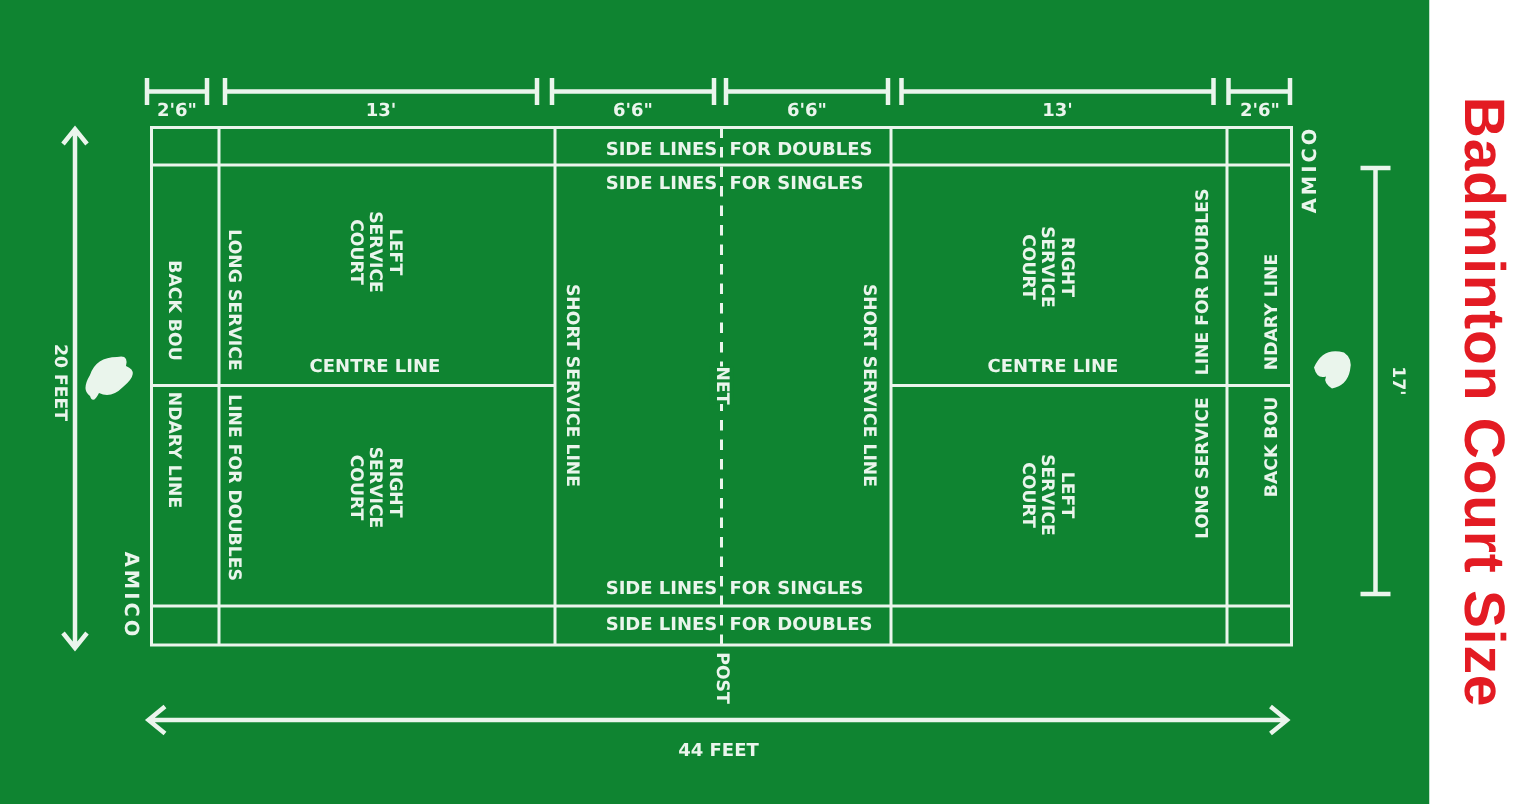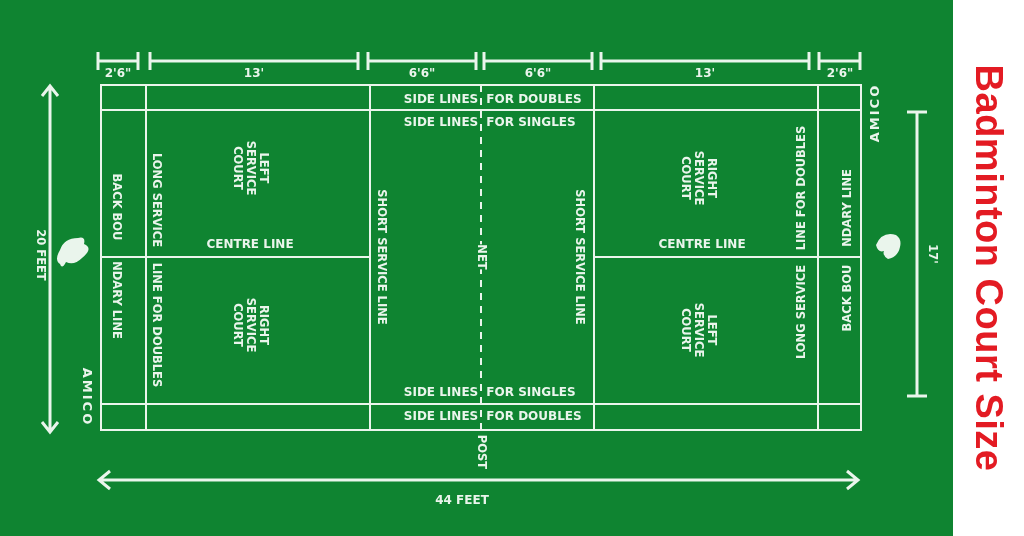--- a/index.html
+++ b/index.html
@@ -116,16 +116,16 @@
   <div>COURT</div>
 </div>
 <div class="lbl vd stack" style="left:698px;top:330px;">
   <div>LEFT</div>
   <div>SERVICE</div>
   <div>COURT</div>
 </div>
 
 <div class="lbl vd" style="left:40px;top:255px;">20 FEET</div>
 <div class="lbl vd" style="left:932px;top:254px;">17'</div>
-<div class="lbl h" style="left:462px;top:500px;">44 FEET</div>
+<div class="lbl h" style="left:479px;top:500px;">44 FEET</div>
 
 <div class="lbl vd" style="left:87px;top:397px;font-size:13px;letter-spacing:2px;">AMICO</div>
 <div class="lbl vu" style="left:874px;top:113px;font-size:13px;letter-spacing:2px;">AMICO</div>
 
 </body></html>

